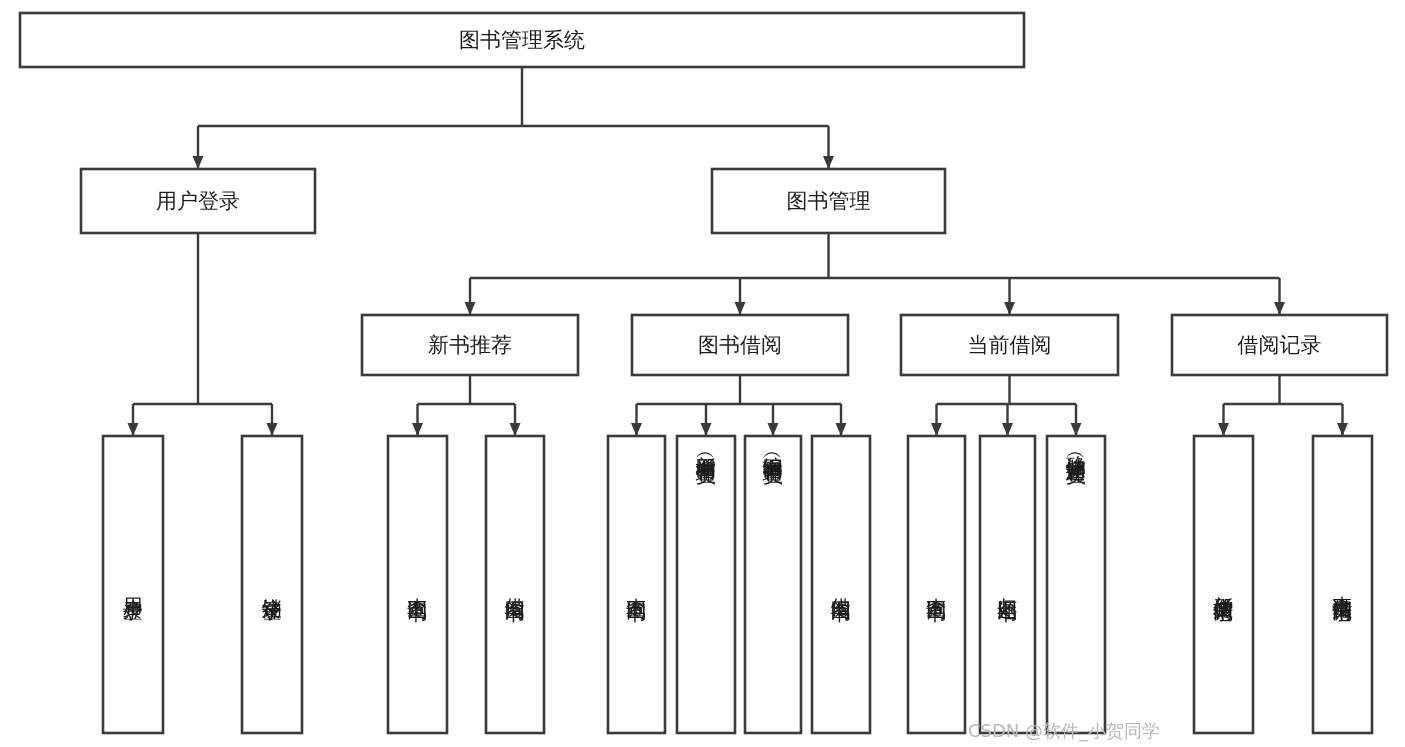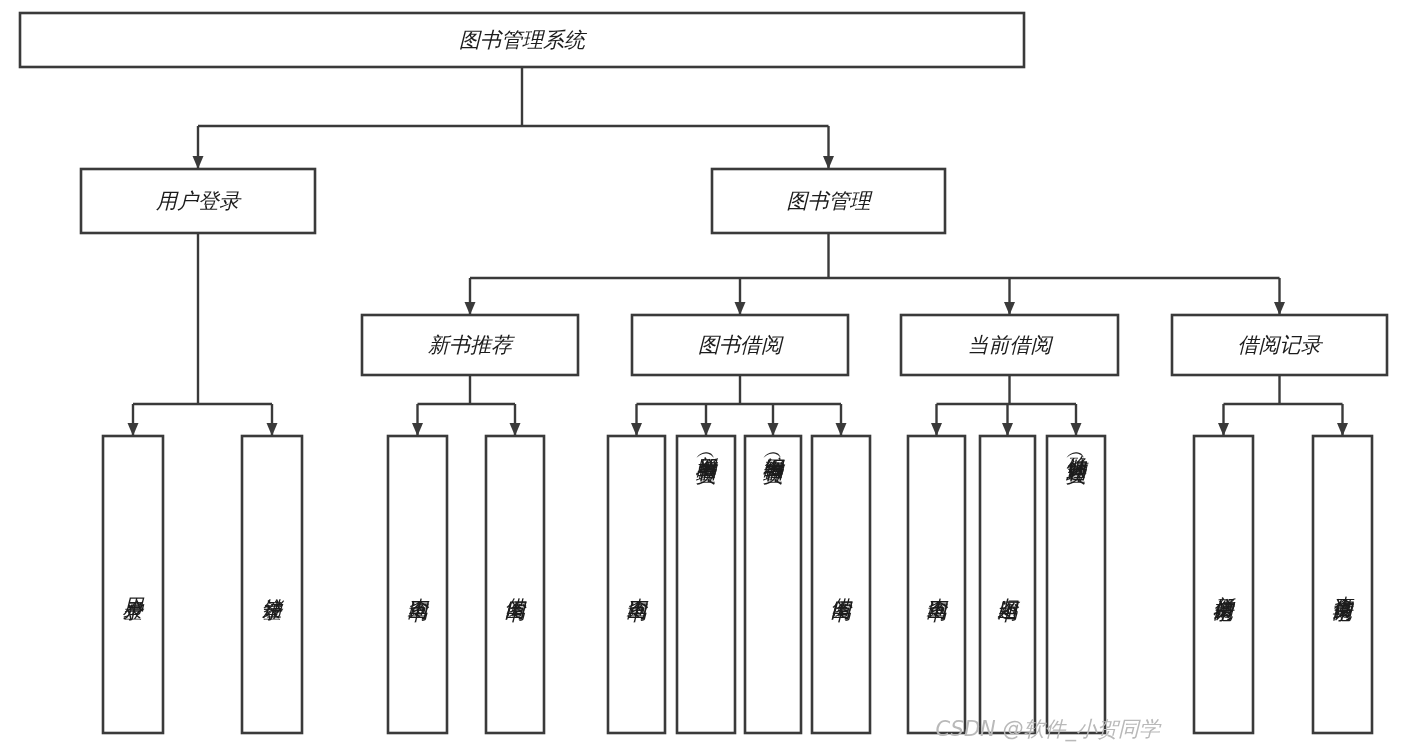--- a/index.html
+++ b/index.html
@@ -11,21 +11,20 @@
     width: 1405px;
     height: 747px;
     font-family: "DejaVu Sans", "Liberation Sans", sans-serif;
     overflow: hidden;
   }
   #diagram-root {
     position: relative;
     width: 1168px;
     height: 747px;
     background: #ffffff;
-    font-style: italic;
   }
   svg#diagram-canvas {
     position: absolute;
     left: 0;
     top: 0;
     width: 1405px;
     height: 747px;
   }
   .node-box {
     fill: #ffffff;
@@ -66,21 +65,21 @@
   }
   .vlabel.align-top {
     justify-content: flex-start;
     padding-top: 4px;
   }
   .watermark {
     position: absolute;
     right: 8px;
     bottom: 4px;
     font-family: "DejaVu Sans", "Liberation Sans", sans-serif;
-    font-size: 21px;
+    font-size: 18px;
     color: #b9b9b9;
     white-space: nowrap;
   }
 </style>
 </head>
 <body>
 
 <div id="diagram-root">
 
   <svg id="diagram-canvas" viewBox="0 0 1405 747">

